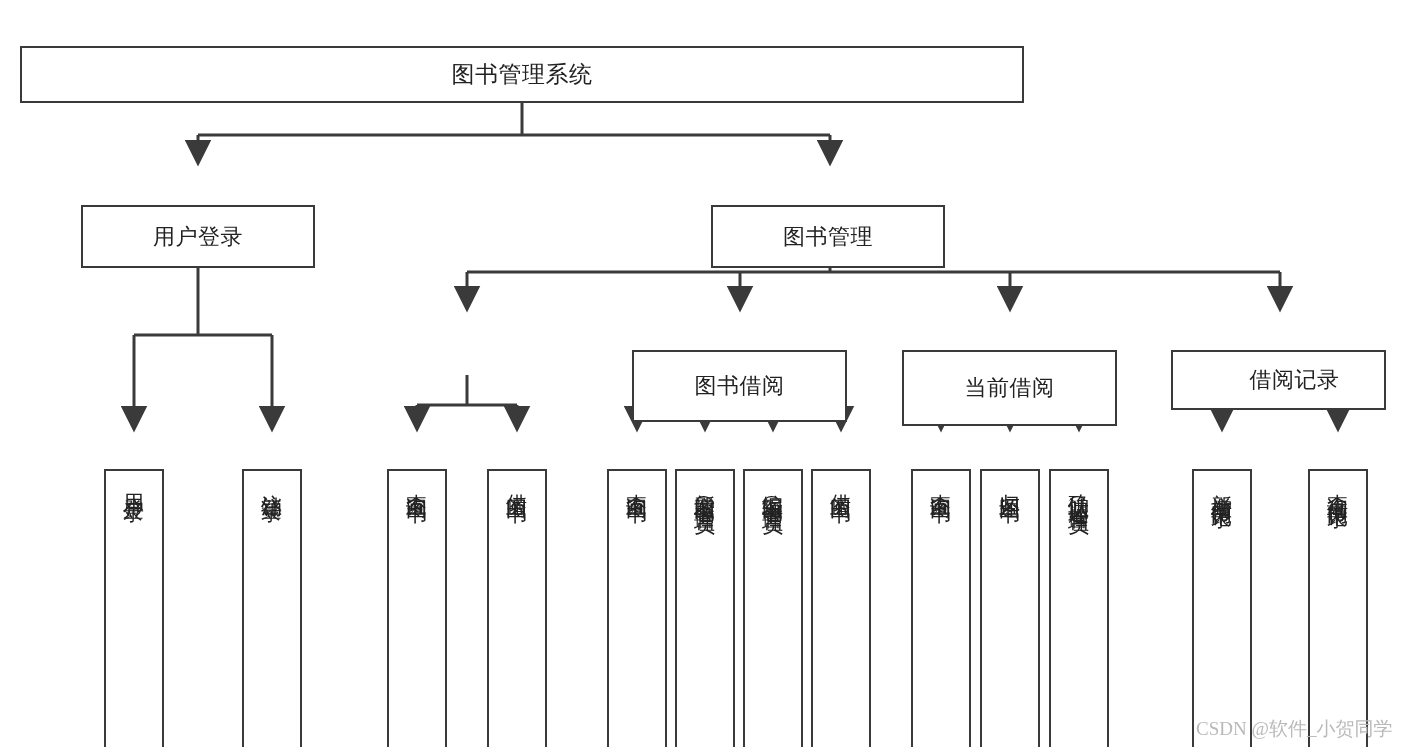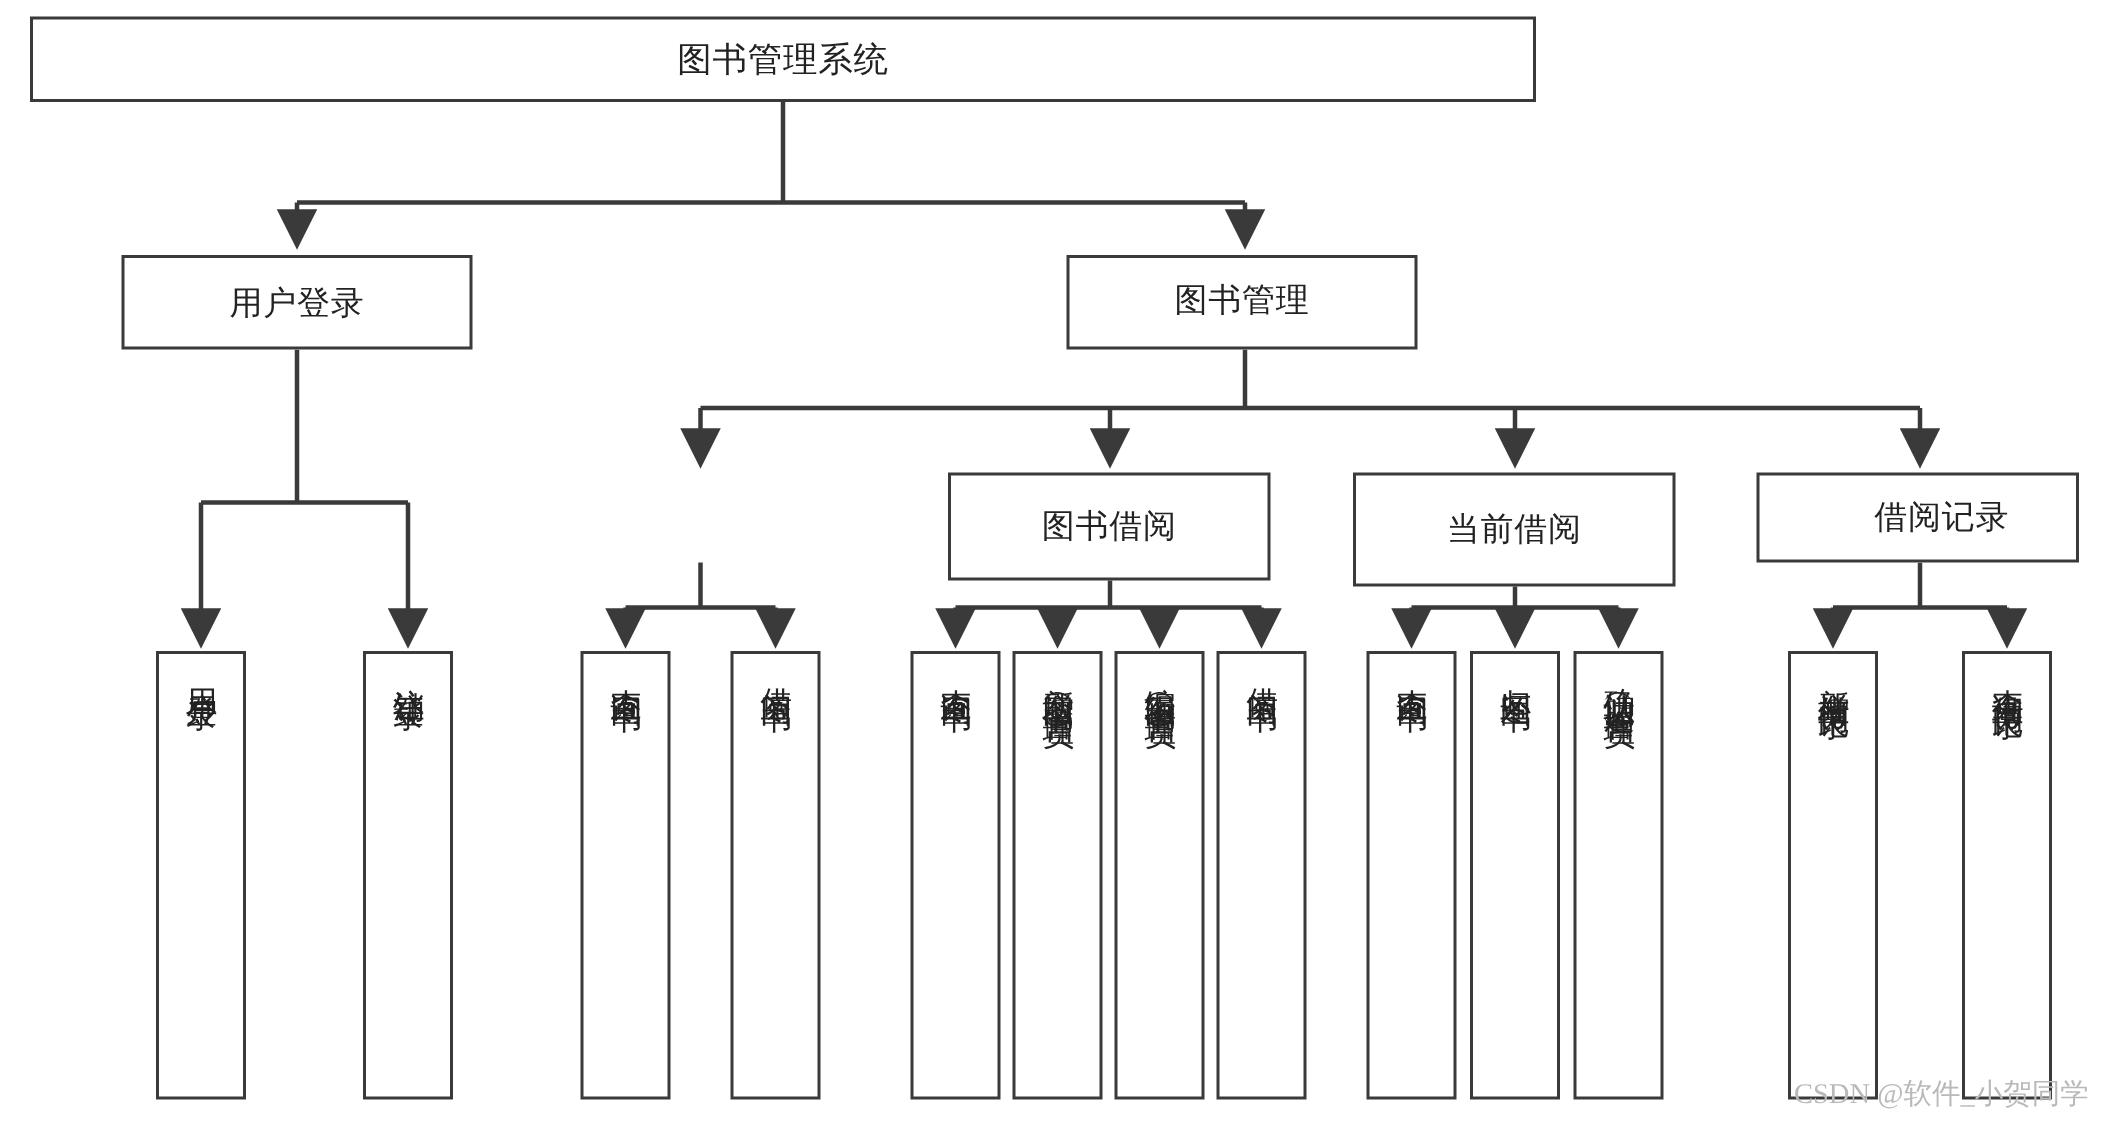--- a/index.html
+++ b/index.html
@@ -27,20 +27,21 @@
   .node {
     position: absolute;
     box-sizing: border-box;
     background: #ffffff;
     border: 2px solid #3a3a3a;
     display: flex;
     align-items: center;
     justify-content: center;
     color: #222222;
     z-index: 3;
+    margin-top: 35px;
   }
   .node .label {
     text-align: center;
     line-height: 1.18;
     letter-spacing: 0.5px;
   }
   .node.horizontal .label {
     font-size: 22px;
     white-space: nowrap;
   }
@@ -126,21 +127,21 @@
     </g>
   </svg>
 
   <div class="node horizontal root" style="left:20px; top:11px; width:1004px; height:57px;">
     <span class="label">图书管理系统</span>
   </div>
 
   <div class="node horizontal" style="left:81px; top:170px; width:234px; height:63px;">
     <span class="label">用户登录</span>
   </div>
-  <div class="node horizontal" style="left:711px; top:170px; width:234px; height:63px;font-family:Liberation Mono, monospace;">
+  <div class="node horizontal" style="left:711px; top:170px; width:234px; height:63px;">
     <span class="label">图书管理</span>
   </div>
 
   <div class="node horizontal" style="left:632px; top:315px; width:215px; height:72px;">
     <span class="label">图书借阅</span>
   </div>
   <div class="node horizontal" style="left:902px; top:315px; width:215px; height:76px;">
     <span class="label">当前借阅</span>
   </div>
   <div class="node horizontal" style="left:1171px; top:315px; width:215px; height:60px;padding-left:32px;">

